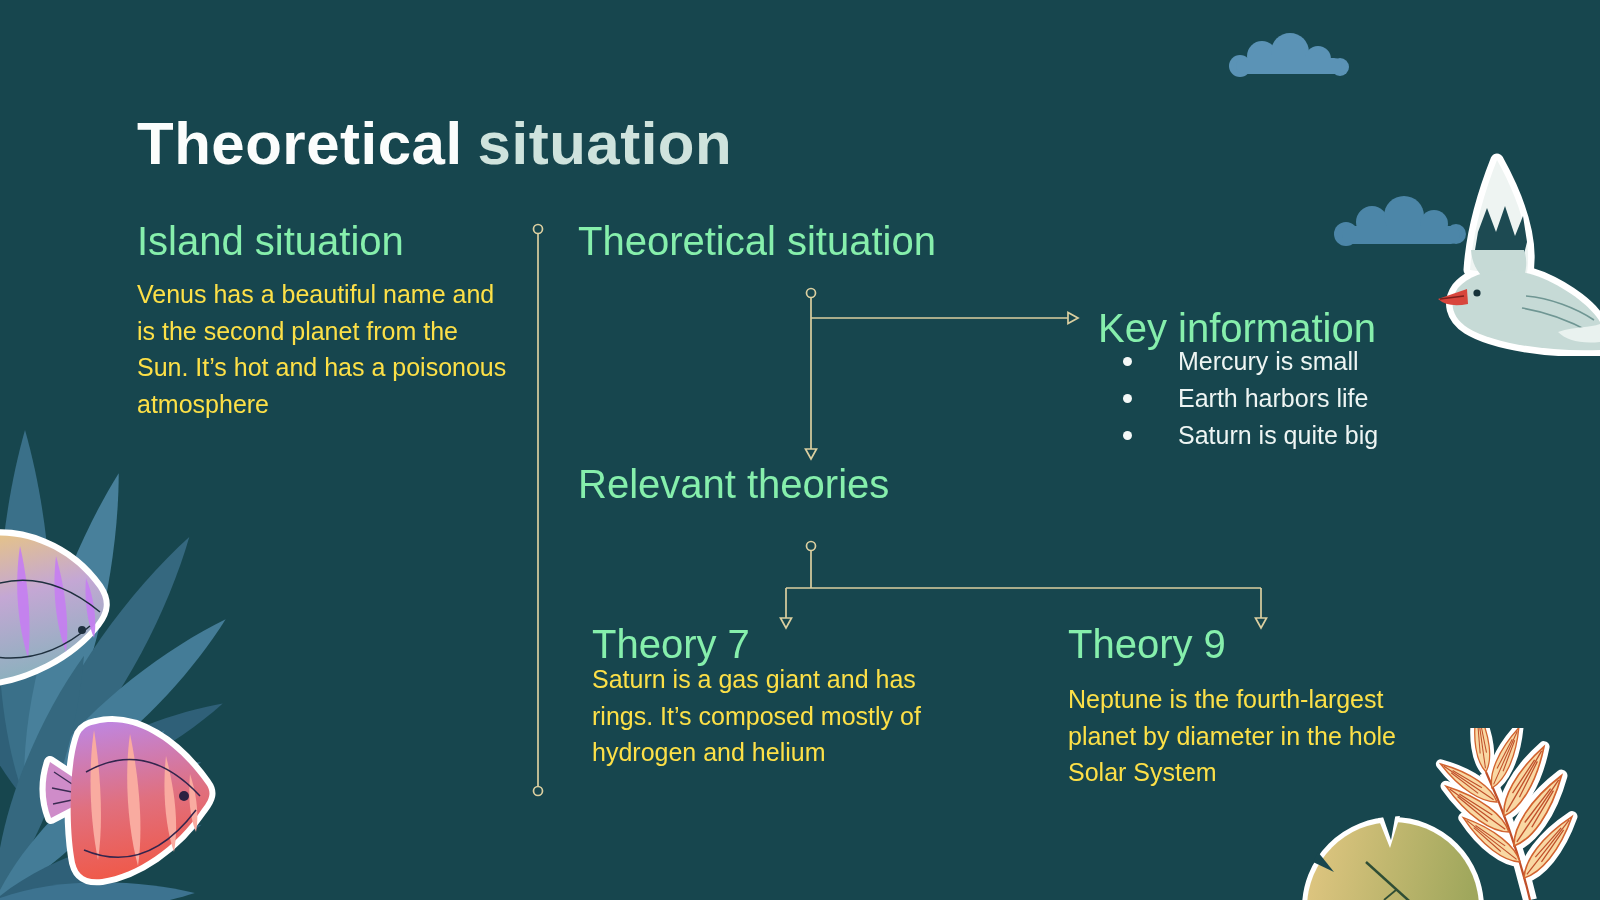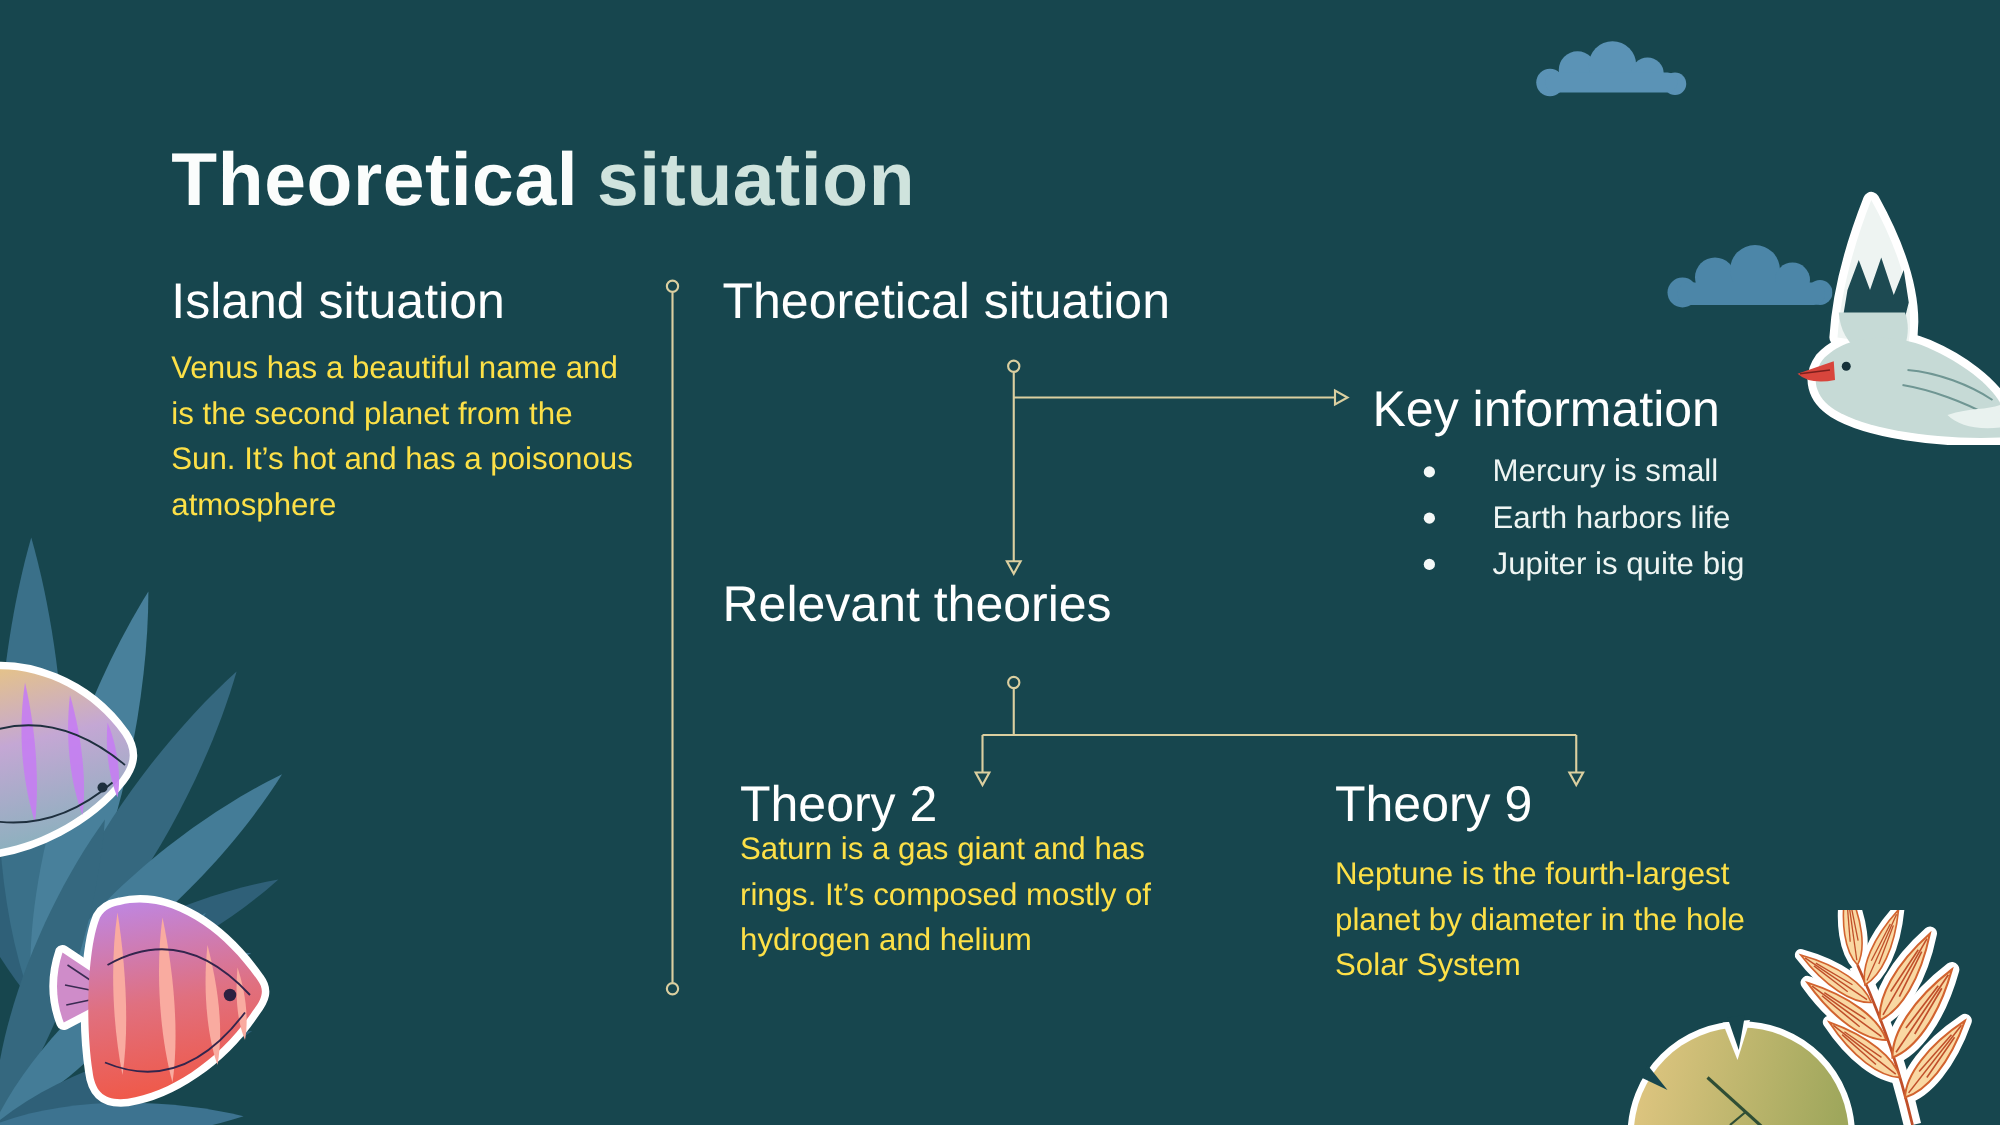--- a/index.html
+++ b/index.html
@@ -4,27 +4,27 @@
 <style>
   html,body{margin:0;padding:0;background:#0c2e33;}
   .slide{
     position:relative;width:1600px;height:900px;overflow:hidden;
     background:#17464e;
     font-family:"Liberation Sans",sans-serif;
   }
   .abs{position:absolute;}
   .title{left:137px;top:68px;font-size:60px;font-weight:700;line-height:1.2;color:#fbfdfc;letter-spacing:.5px;}
   .title .accent{color:#cfe3dd;margin-left:15px;}
-  .h2{font-size:40px;font-weight:400;color:#ffffff;line-height:1.2;}
+  .h2{font-size:40px;font-weight:400;color:#86efac;line-height:1.2;}
   .body-text{font-size:25px;line-height:1.46;color:#fde047;}
   .island-heading{left:137px;top:217px;}
   .island-body{left:137px;top:276px;width:378px;max-width:378px;}
   .mid-heading{left:578px;top:217px;}
   .key-heading{left:1098px;top:272px;margin-top:32px;}
-  .key-list{left:1123px;top:343px;margin:16px;padding:0;list-style:none;}
+  .key-list{left:1123px;top:343px;margin:0;padding:0;list-style:none;}
   .key-list li{display:flex;align-items:center;height:37px;font-size:25px;color:#eef5f3;}
   .key-list .dot{width:9px;height:9px;border-radius:50%;background:#f4f8f7;margin-right:46px;flex:0 0 9px;}
   .relevant-heading{left:578px;top:460px;}
   .theory1-heading{left:592px;top:620px;}
   .theory1-body{left:592px;top:661px;width:360px;}
   .theory2-heading{left:1068px;top:620px;}
   .theory2-body{left:1068px;top:681px;width:380px;}
   svg{display:block;}
   .connector-stroke{stroke:#dbcfa0;stroke-width:1.7;fill:none;}
   .fern-leaf{fill:#f9d8a3;stroke:#d2632f;stroke-width:2px;}
@@ -230,25 +230,25 @@
     <li>
         <span class="dot"></span>
         <span>Mercury is small</span>
       </li>
     <li>
         <span class="dot"></span>
         <span>Earth harbors life</span>
       </li>
     <li>
         <span class="dot"></span>
-        <span>Jupiter is quite big</span>
+        <span>Saturn is quite big</span>
       </li>
   </ul>
 
   <div class="abs h2 relevant-heading">Relevant theories</div>
 
-  <div class="abs h2 theory1-heading">Theory 2</div>
+  <div class="abs h2 theory1-heading">Theory 7</div>
   <div class="abs body-text theory1-body">Saturn is a gas giant and has rings. It’s composed mostly of hydrogen and helium</div>
 
   <div class="abs h2 theory2-heading">Theory 9</div>
   <div class="abs body-text theory2-body">Neptune is the fourth-largest planet by diameter in the hole Solar System</div>
 
 </div>
 
 </body></html>

